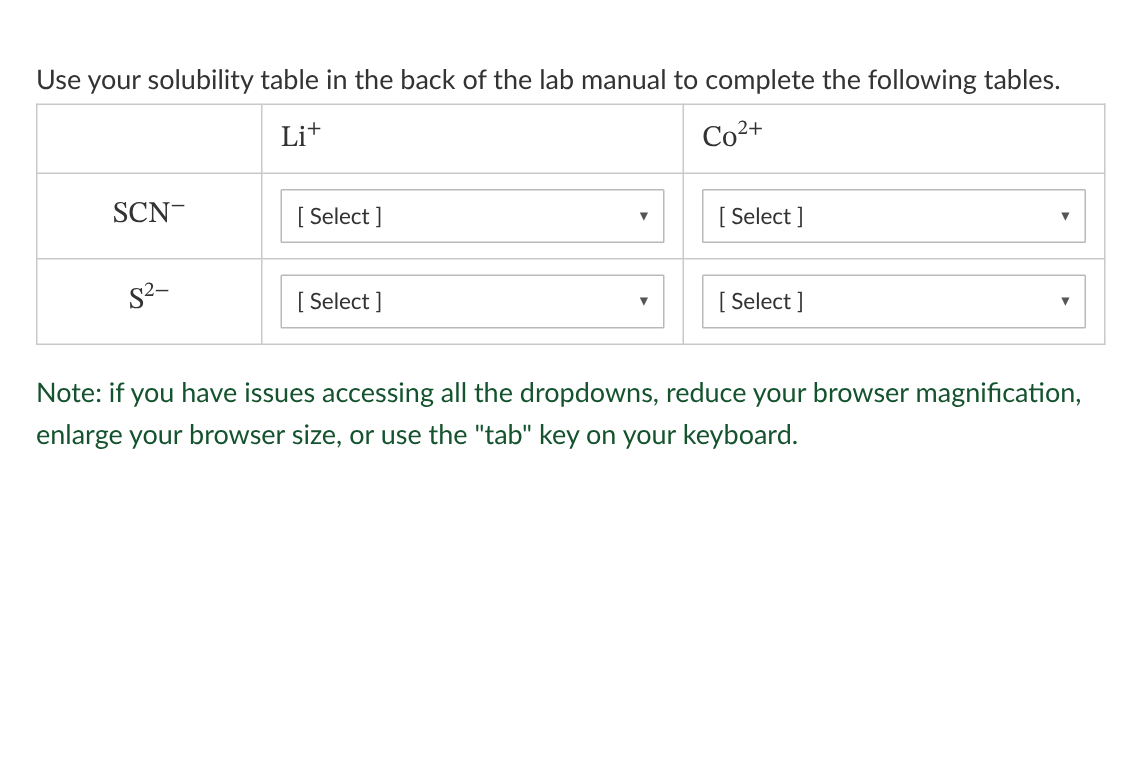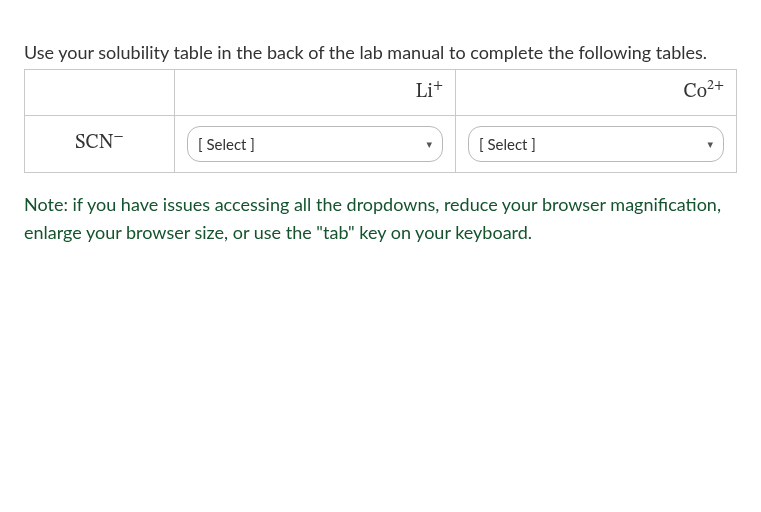--- a/index.html
+++ b/index.html
@@ -22,42 +22,42 @@
   }
   table.solubility th,
   table.solubility td {
     border: 1px solid #c9c9c9;
     padding: 10px 12px;
     vertical-align: middle;
     text-align: left;
   }
   table.solubility th {
     font-weight: normal;
-    text-align: right;
+    text-align: left;
     background: #fff;
     height: 46px;
     font-family: "STIX Two Math","Cambria Math","Times New Roman",serif;
     font-size: 20px;
   }
   table.solubility td.row-label {
     width: 150px;
     text-align: center;
     font-family: "STIX Two Math","Cambria Math","Times New Roman",serif;
     font-size: 20px;
     margin-left: 32px;
   }
   .select {
     display: flex;
     align-items: center;
     justify-content: space-between;
     width: 100%;
     height: 36px;
     padding: 0 10px;
     border: 1px solid #b9b9b9;
-    border-radius: 13px;
+    border-radius: 1px;
     background: #fff;
     cursor: pointer;
     font-size: 15px;
     color: #333;
   }
   .select .caret {
     font-size: 11px;
     color: #555;
   }
   .note {
@@ -104,16 +104,33 @@
           <span class="caret">▾</span>
         </div>
       </td>
       <td>
         <div class="select">
           <span>[ Select ]</span>
           <span class="caret">▾</span>
         </div>
       </td>
     </tr>
+    <tr>
+      <td class="row-label">
+        <span class="ion"><span>S</span><sup>2−</sup></span>
+      </td>
+      <td>
+        <div class="select">
+          <span>[ Select ]</span>
+          <span class="caret">▾</span>
+        </div>
+      </td>
+      <td>
+        <div class="select">
+          <span>[ Select ]</span>
+          <span class="caret">▾</span>
+        </div>
+      </td>
+    </tr>
   </tbody>
 </table>
 
 <p class="note">Note: if you have issues accessing all the dropdowns, reduce your browser magnification, enlarge your browser size, or use the "tab" key on your keyboard.</p>
 
 </body></html>

